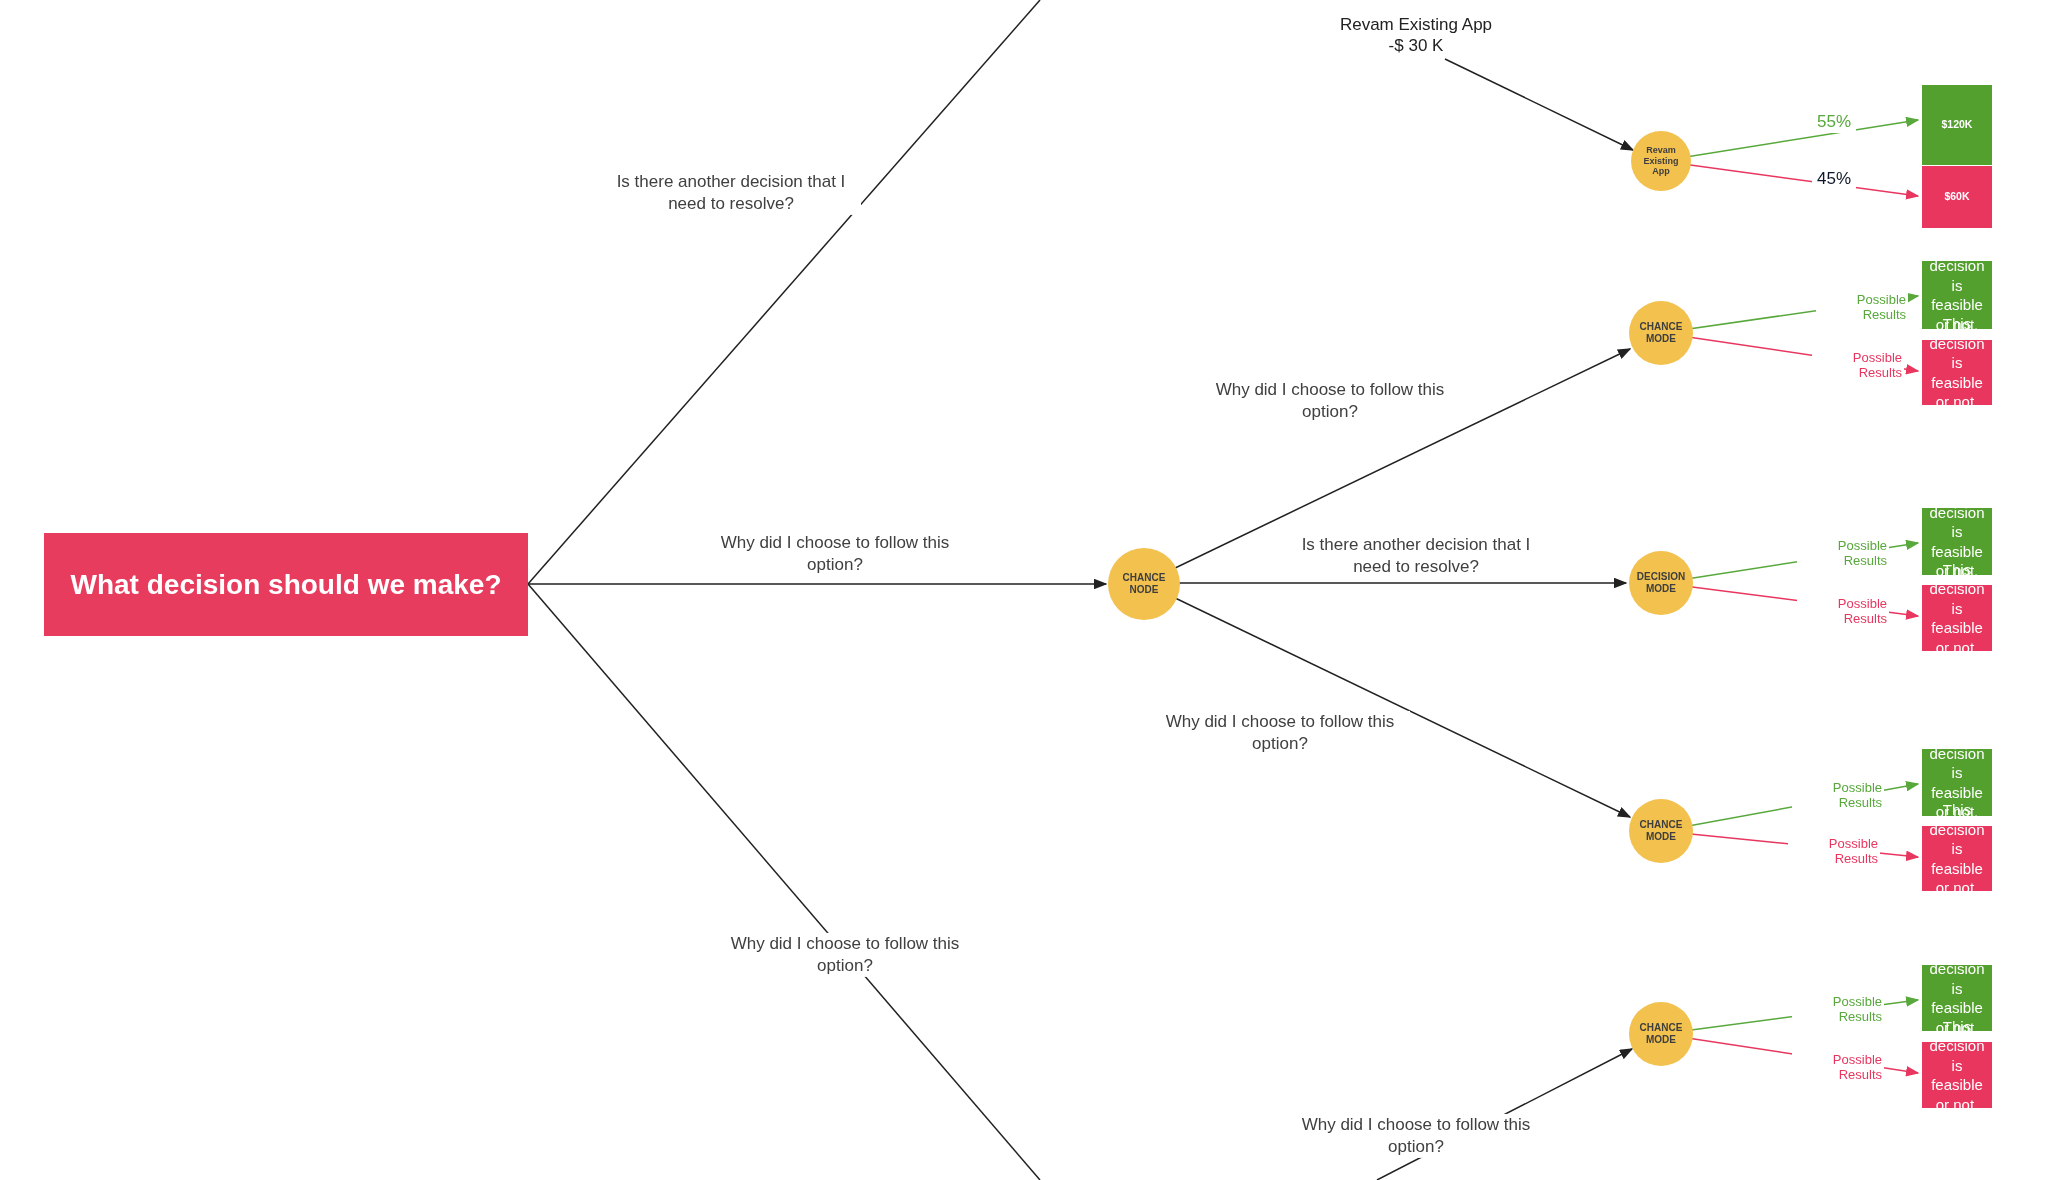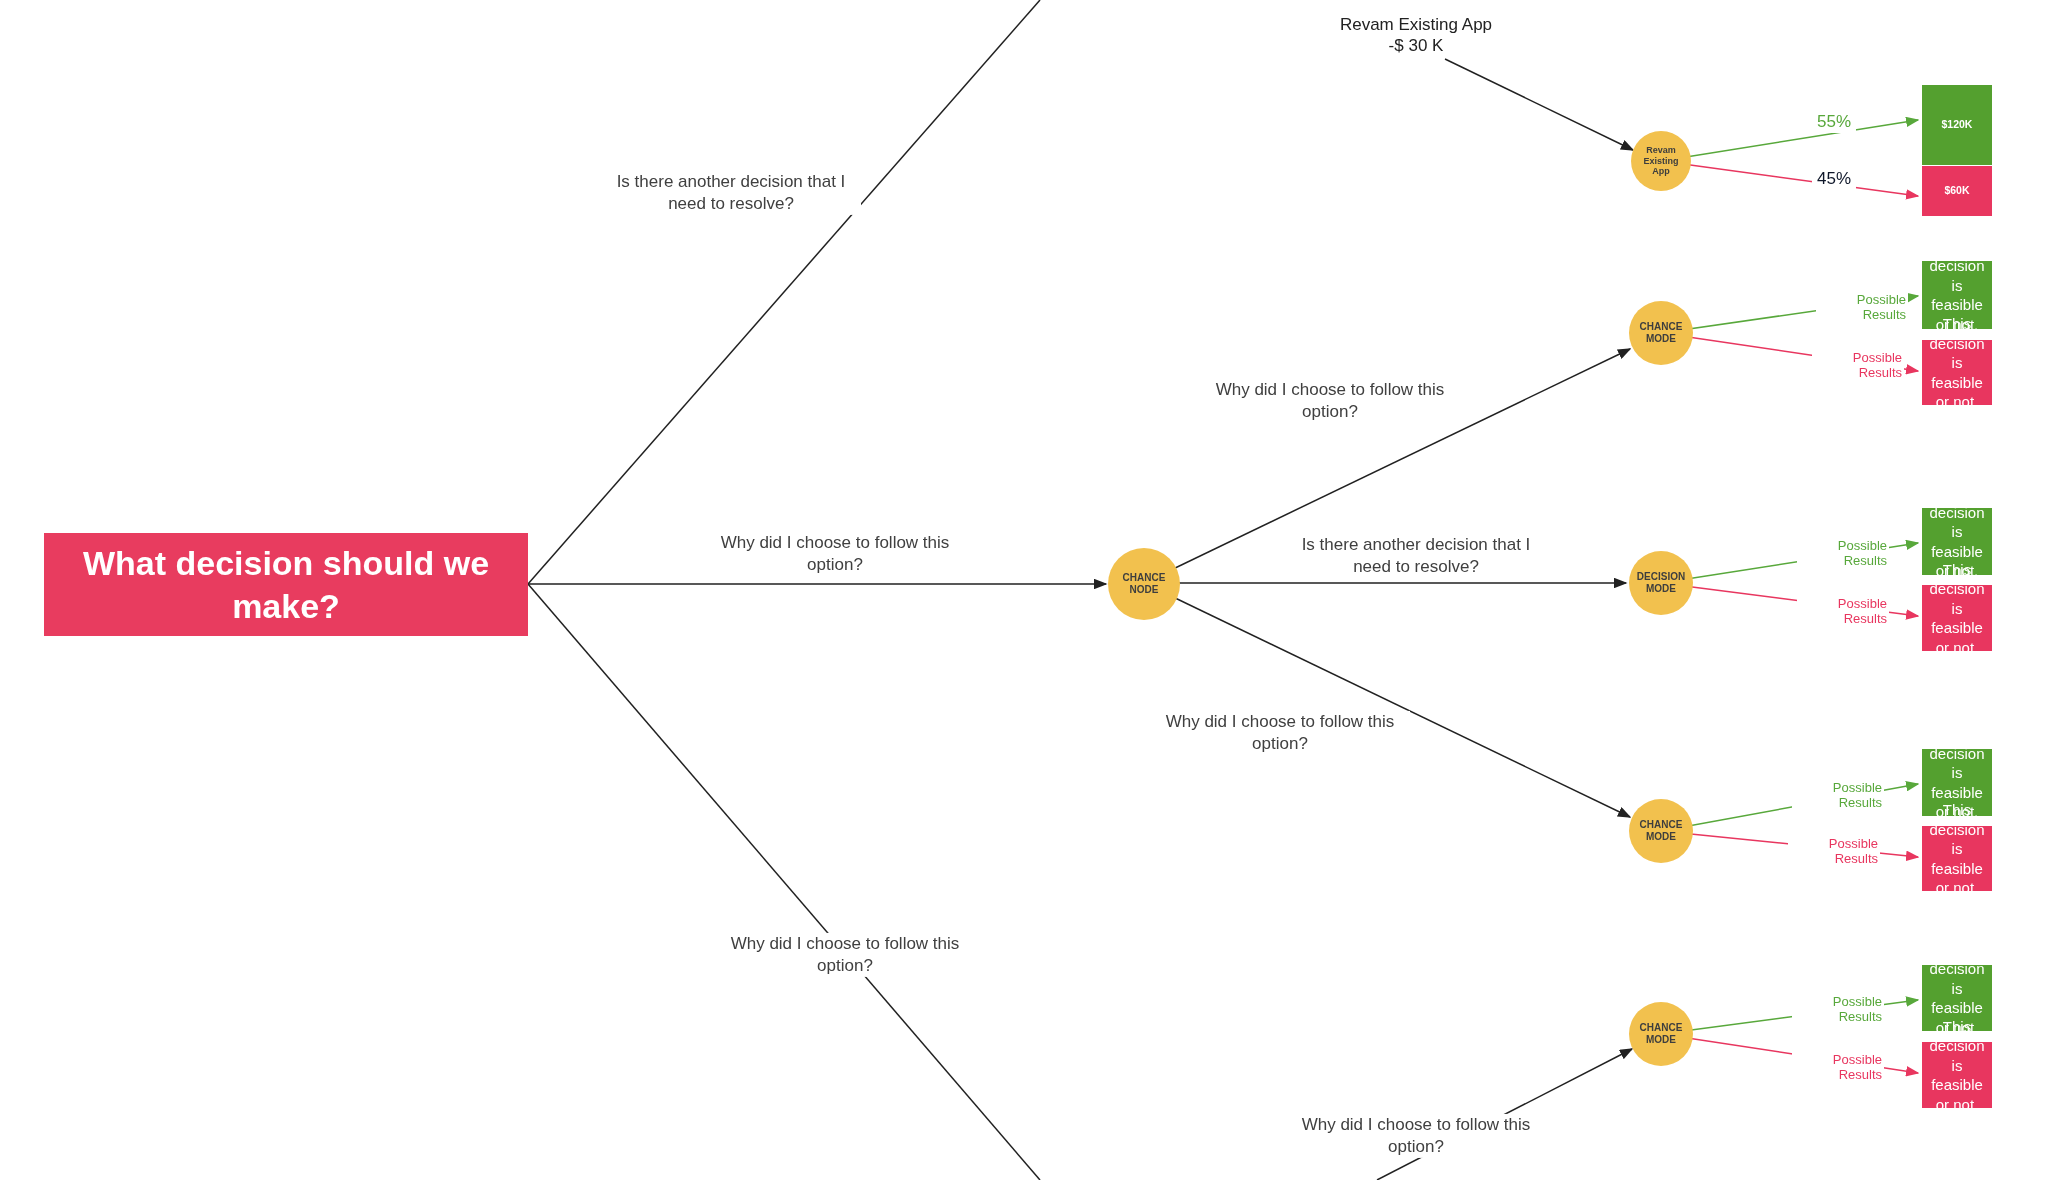--- a/index.html
+++ b/index.html
@@ -2,21 +2,21 @@
 <html><head>
 <meta charset="utf-8">
 <style>
   html,body{margin:0;padding:0;background:#ffffff;}
   body{font-family:"Liberation Sans", sans-serif;}
   .canvas{position:relative;width:2048px;height:1180px;background:#fff;overflow:hidden;}
   svg.edges{position:absolute;left:0;top:0;z-index:1;}
 
   .title-box{
     position:absolute;z-index:3;background:#E83C5F;color:#fff;
-    font-size:34px;font-weight:bold;display:flex;align-items:center;justify-content:center;
+    font-size:28px;font-weight:bold;display:flex;align-items:center;justify-content:center;
     text-align:center;line-height:1.25;padding:0 10px;box-sizing:border-box;
   }
   .circle{
     position:absolute;z-index:3;background:#F2C14E;border-radius:50%;
     display:flex;align-items:center;justify-content:center;text-align:center;
     color:#3e3e3e;font-weight:bold;box-sizing:border-box;padding:4px;
   }
   .circle.big{font-size:10px;line-height:1.25;}
   .circle.small{font-size:9px;line-height:1.2;font-weight:600;}
   .obox{
@@ -101,21 +101,21 @@
   </div>
 
   <div class="circle big" style="left:1108px;top:548px;width:72px;height:72px;">CHANCE NODE</div>
   <div class="circle small" style="left:1631px;top:131px;width:60px;height:60px;">Revam Existing App</div>
   <div class="circle big" style="left:1629px;top:301px;width:64px;height:64px;">CHANCE MODE</div>
   <div class="circle big" style="left:1629px;top:551px;width:64px;height:64px;">DECISION MODE</div>
   <div class="circle big" style="left:1629px;top:799px;width:64px;height:64px;">CHANCE MODE</div>
   <div class="circle big" style="left:1629px;top:1002px;width:64px;height:64px;">CHANCE MODE</div>
 
   <div class="obox green payoff" style="top:85px;height:80px;">$120K</div>
-  <div class="obox red payoff" style="top:166px;height:50px;">$60K</div>
+  <div class="obox red payoff" style="top:166px;height:62px;">$60K</div>
 
   <div class="obox green" style="top:261px;height:68px;">This decision is feasible or not. Why?</div>
   <div class="obox red" style="top:340px;height:65px;">This decision is feasible or not. Why?</div>
 
   <div class="obox green" style="top:508px;height:67px;">This decision is feasible or not. Why?</div>
   <div class="obox red" style="top:585px;height:66px;">This decision is feasible or not. Why?</div>
 
   <div class="obox green" style="top:749px;height:67px;">This decision is feasible or not. Why?</div>
   <div class="obox red" style="top:826px;height:65px;">This decision is feasible or not. Why?</div>
 

